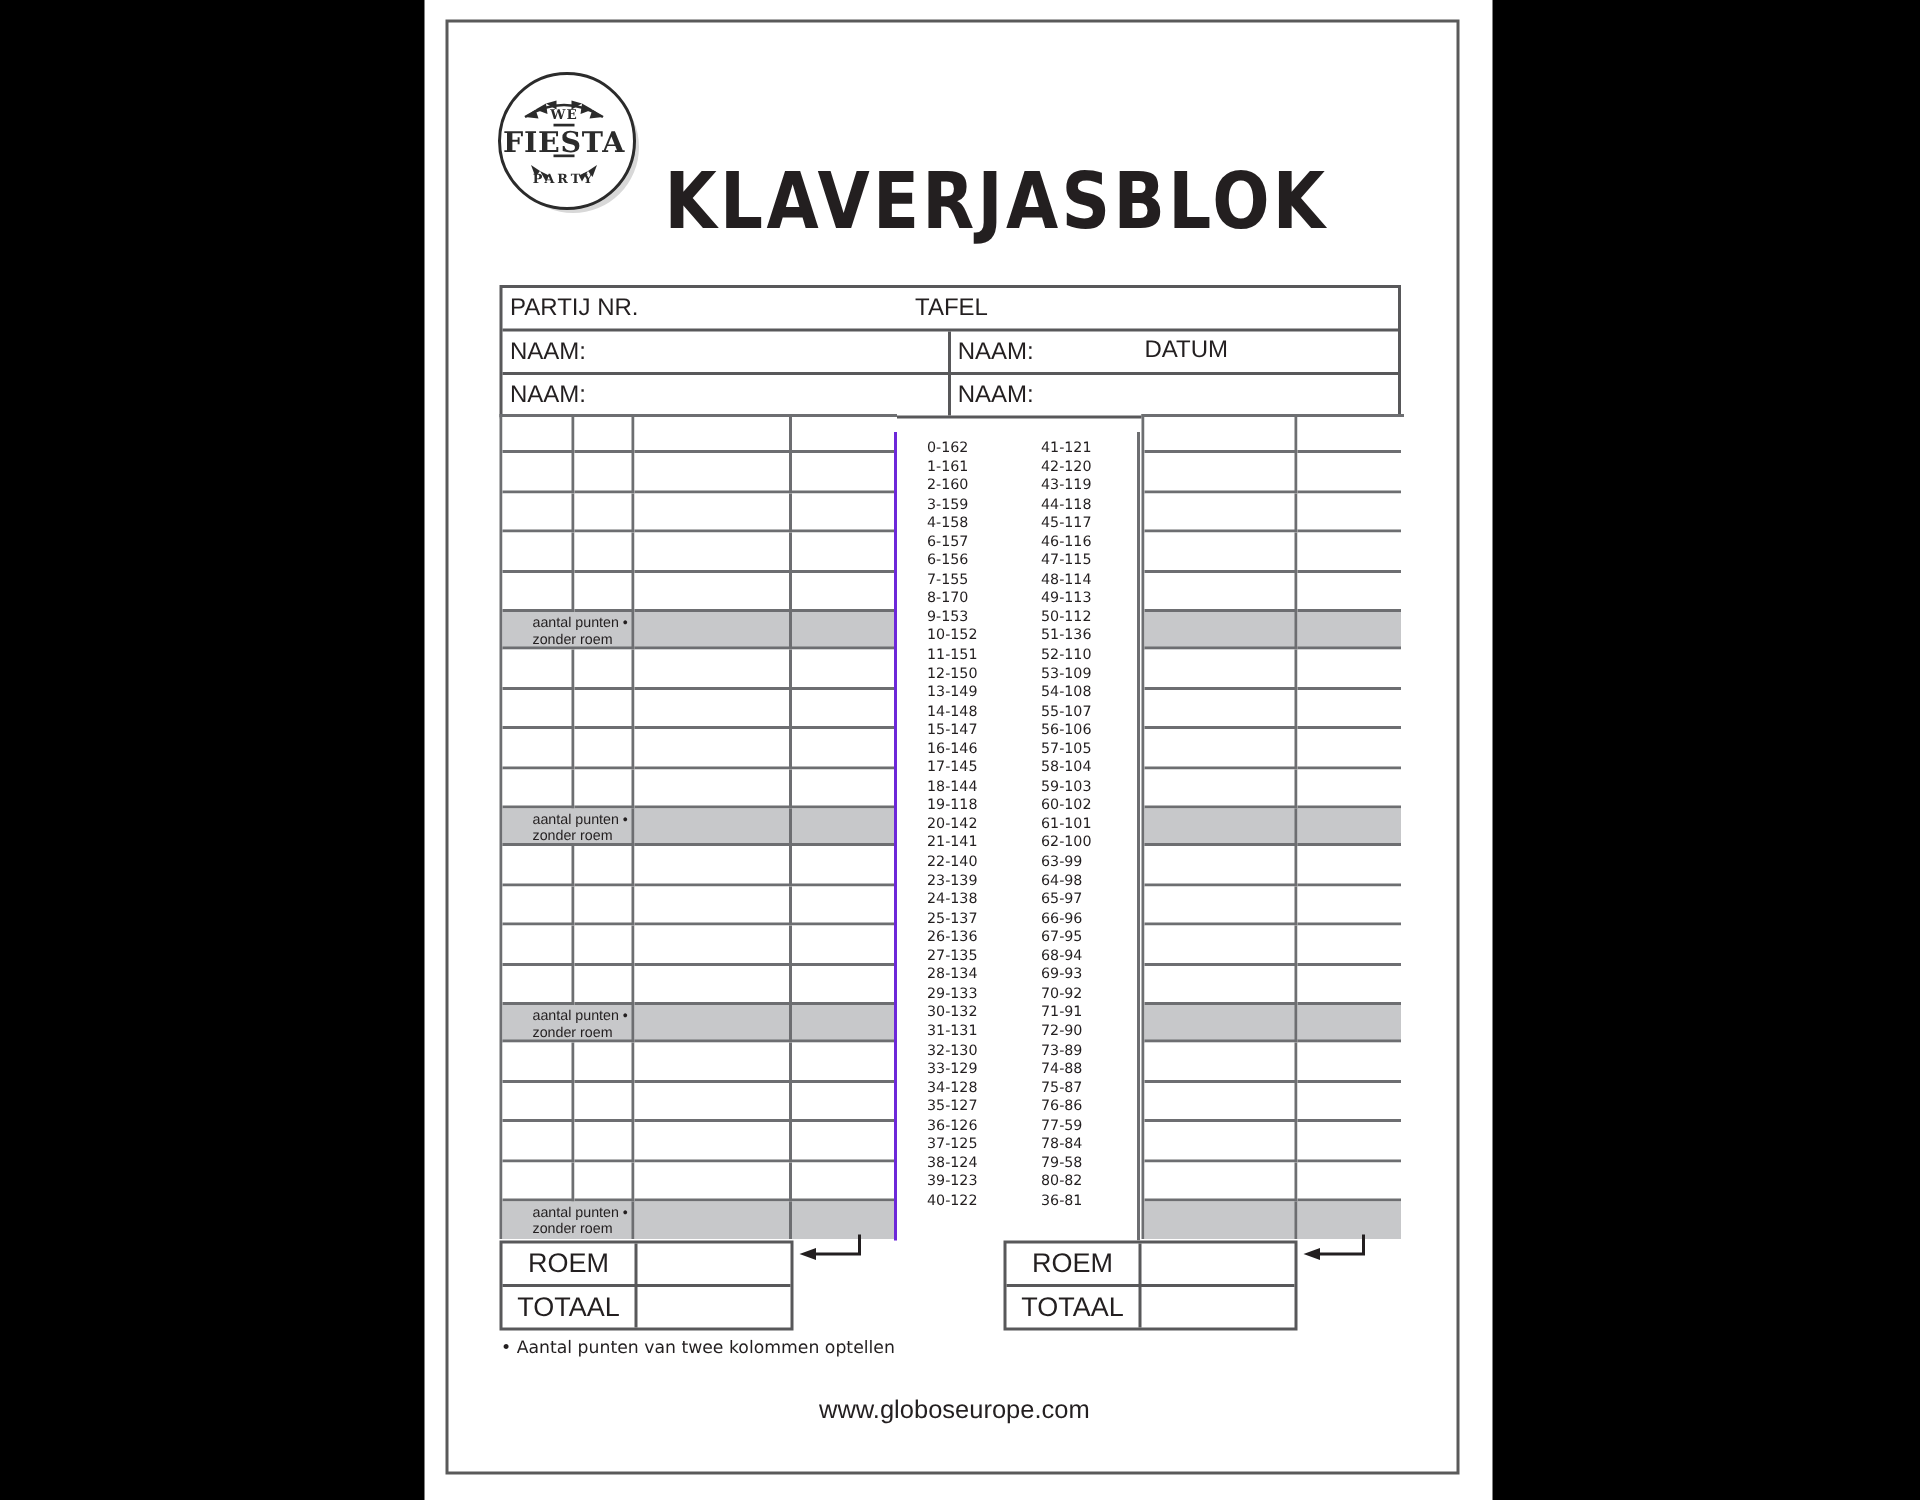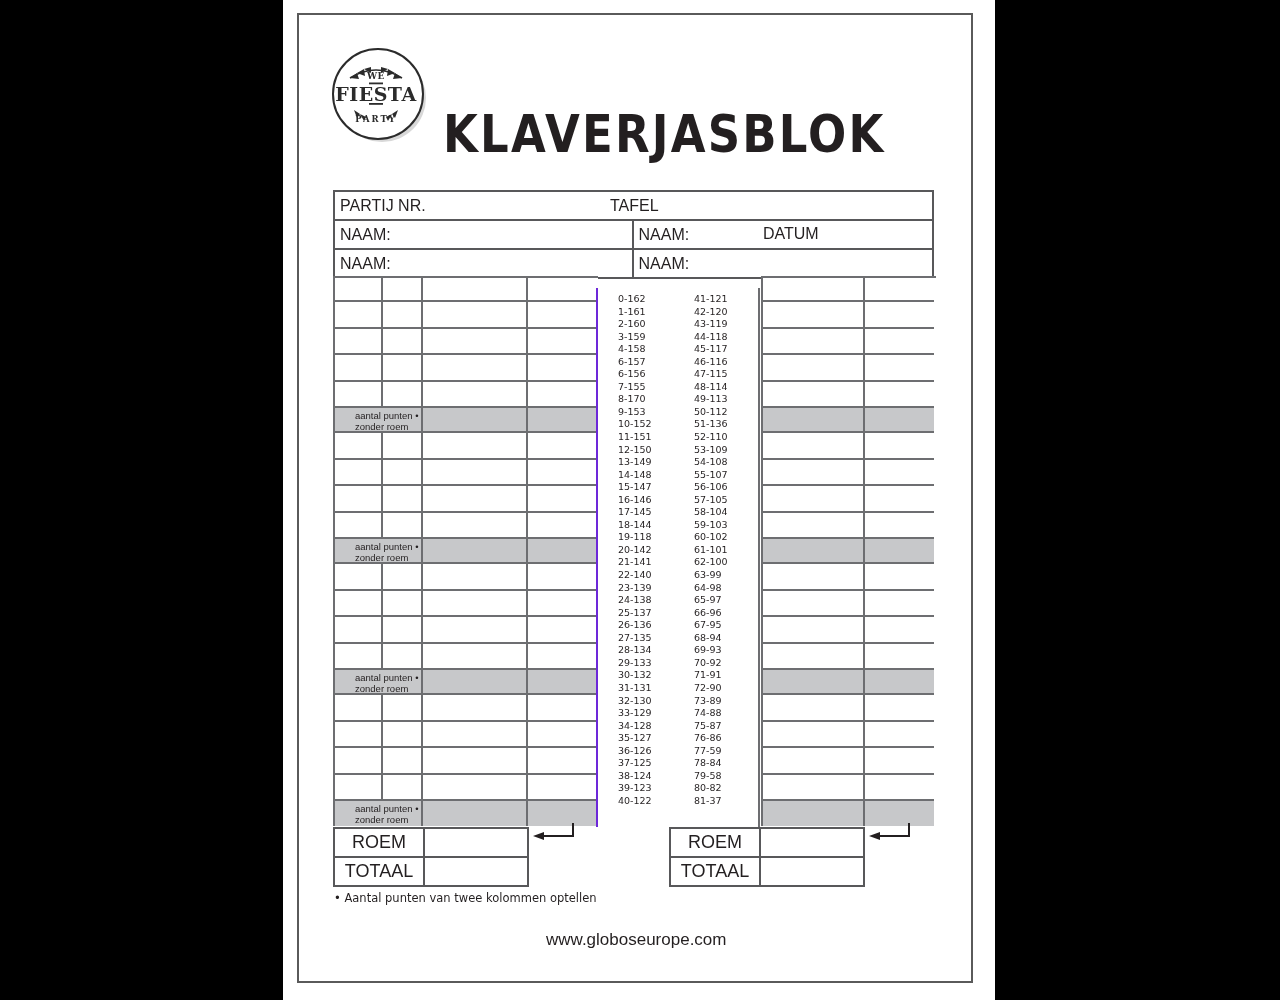--- a/index.html
+++ b/index.html
@@ -429,21 +429,21 @@
         <div>71-91</div>
         <div>72-90</div>
         <div>73-89</div>
         <div>74-88</div>
         <div>75-87</div>
         <div>76-86</div>
         <div>77-59</div>
         <div>78-84</div>
         <div>79-58</div>
         <div>80-82</div>
-        <div>81-37</div>
+        <div>36-81</div>
       </div>
   </div>
 
   <div class="tbl" id="rightTable">
       <div class="trow" style="height: 24px;">
         <div class="tcell head" style="width: 102px; height: 24px;"></div>
         <div class="tcell head noR" style="width: 69px; height: 24px;"></div>
       </div>
       <div class="trow" style="height: 26.5px;">
         <div class="tcell" style="width: 102px; height: 26.5px;"></div>

